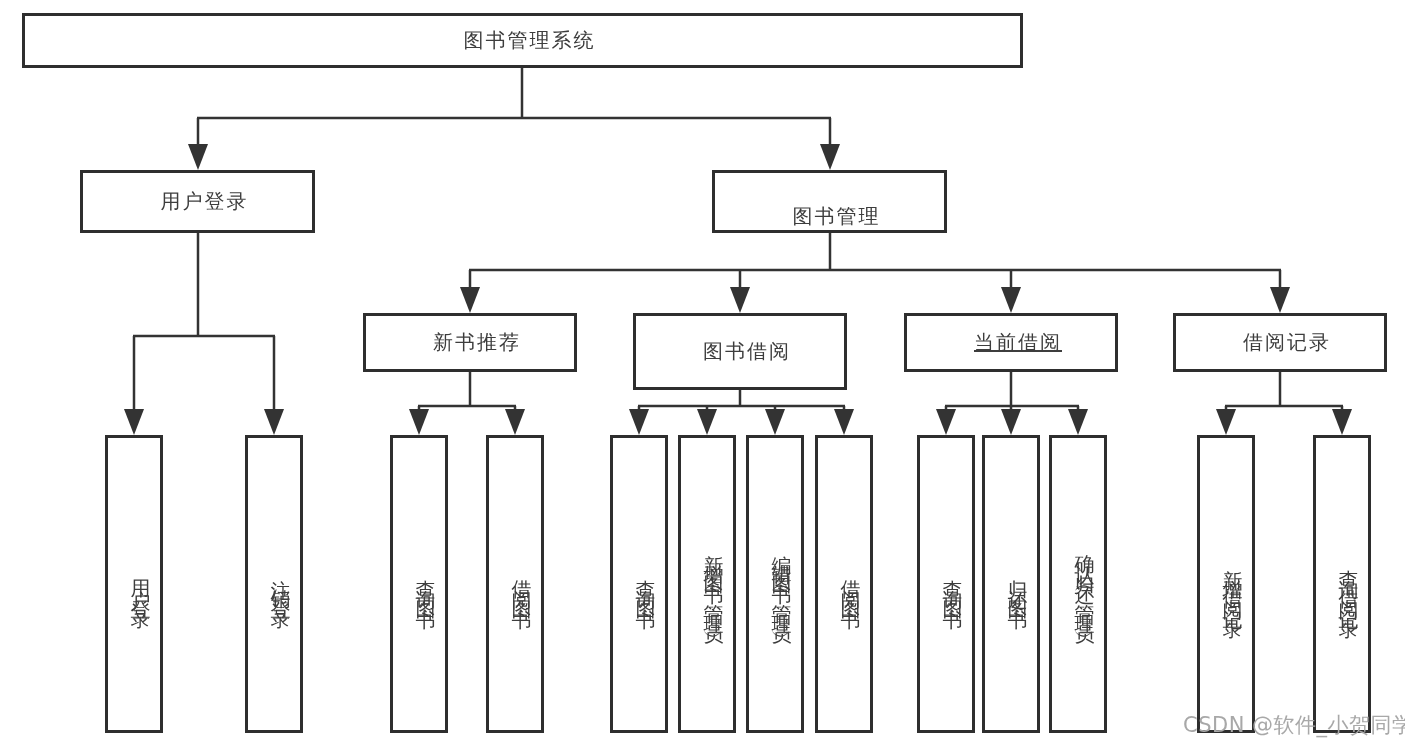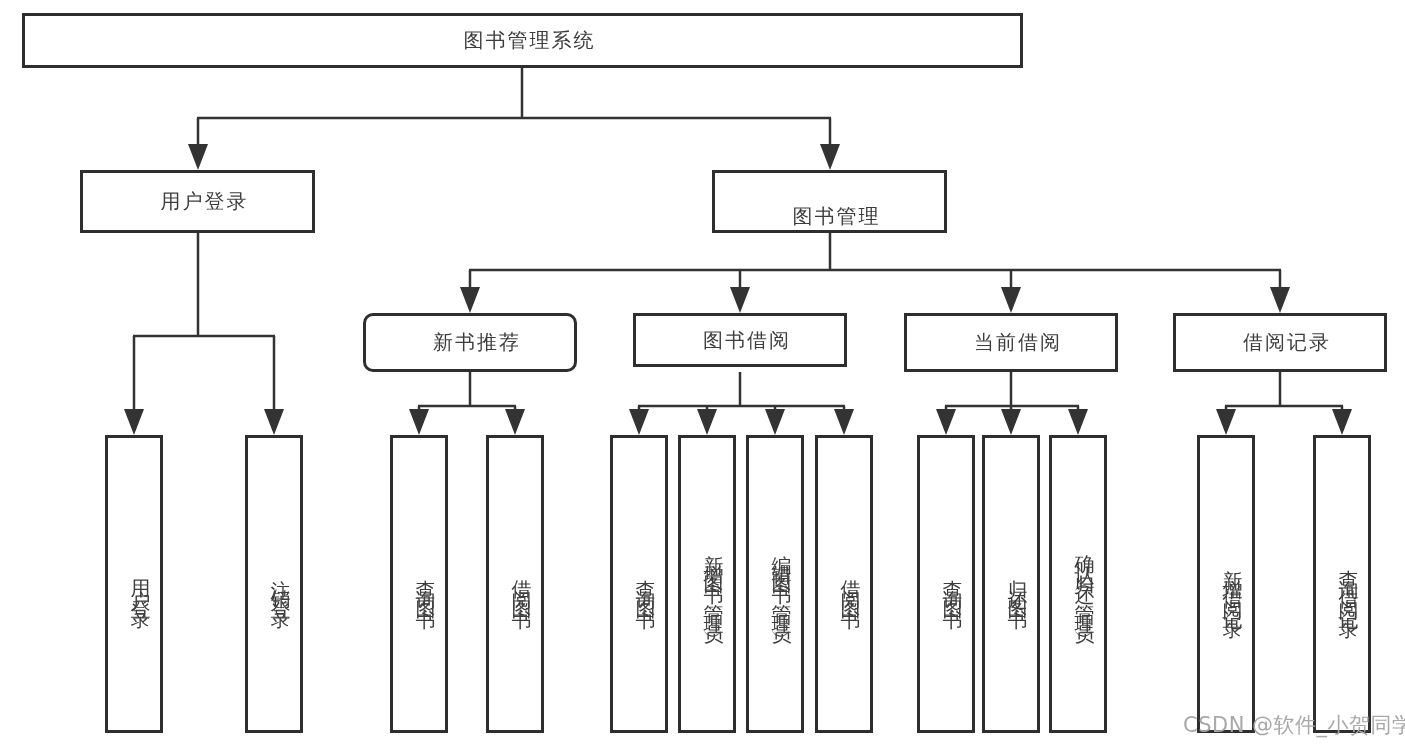--- a/index.html
+++ b/index.html
@@ -131,27 +131,27 @@
     <span>图书管理系统</span>
   </div>
 
   <div class="box h" style="left:80px; top:170px; width:235px; height:63px;">
     <span>用户登录</span>
   </div>
   <div class="box h" style="left:712px; top:170px; width:235px; height:63px;align-items:flex-end;">
     <span>图书管理</span>
   </div>
 
-  <div class="box h" style="left:363px; top:313px; width:214px; height:59px;border-radius:10px;">
+  <div class="box h" style="left:363px; top:313px; width:214px; height:59px;">
     <span>新书推荐</span>
   </div>
-  <div class="box h" style="left:633px; top:313px; width:214px; height:54px;">
+  <div class="box h" style="left:633px; top:313px; width:214px; height:77px;">
     <span>图书借阅</span>
   </div>
-  <div class="box h" style="left:904px; top:313px; width:214px; height:59px;">
+  <div class="box h" style="left:904px; top:313px; width:214px; height:59px;text-decoration:underline;">
     <span>当前借阅</span>
   </div>
   <div class="box h" style="left:1173px; top:313px; width:214px; height:59px;text-align:right;">
     <span>借阅记录</span>
   </div>
 
   <div class="box v" style="left:105px; top:435px; width:58px; height:298px;">
     <span>用户登录</span>
   </div>
   <div class="box v" style="left:245px; top:435px; width:58px; height:298px;">

